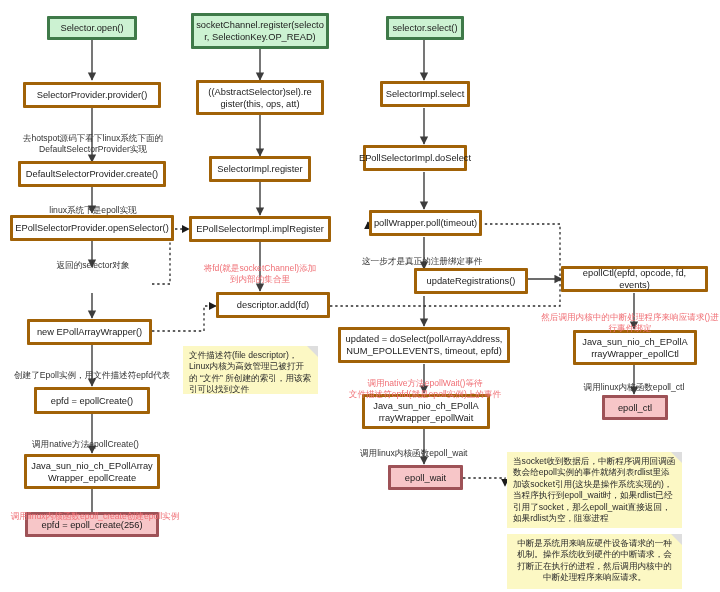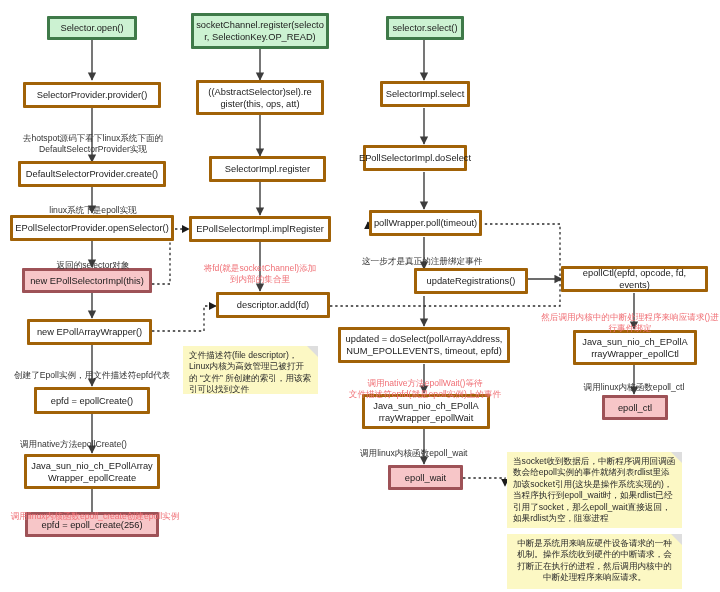--- a/index.html
+++ b/index.html
@@ -151,23 +151,20 @@
   </div>
 
   <div class="node" style="left:18px; top:161px; width:148px; height:26px;">
     <span>DefaultSelectorProvider.create()</span>
   </div>
 
   <div class="node" style="left:10px; top:215px; width:164px; height:26px;">
     <span>EPollSelectorProvider.openSelector()</span>
   </div>
 
-  <div class="node pink" style="left:22px; top:268px; width:130px; height:25px;">
-    <span>new EPollSelectorImpl(this)</span>
-  </div>
 
   <div class="node" style="left:27px; top:319px; width:125px; height:26px;">
     <span>new EPollArrayWrapper()</span>
   </div>
 
   <div class="node" style="left:34px; top:387px; width:116px; height:27px;">
     <span>epfd = epollCreate()</span>
   </div>
 
   <div class="node" style="left:24px; top:454px; width:136px; height:35px; white-space:pre-line;">
@@ -182,21 +179,21 @@
   <div class="node green" style="left:191px; top:13px; width:138px; height:36px; white-space:pre-line;">
     <span>socketChannel.register(selecto
 r, SelectionKey.OP_READ)</span>
   </div>
 
   <div class="node" style="left:196px; top:80px; width:128px; height:35px; white-space:pre-line;">
     <span>((AbstractSelector)sel).re
 gister(this, ops, att)</span>
   </div>
 
-  <div class="node" style="left:209px; top:156px; width:117px; height:26px;">
+  <div class="node" style="left:209px; top:156px; width:102px; height:26px;">
     <span>SelectorImpl.register</span>
   </div>
 
   <div class="node" style="left:189px; top:216px; width:142px; height:26px;">
     <span>EPollSelectorImpl.implRegister</span>
   </div>
 
   <div class="node" style="left:216px; top:292px; width:114px; height:26px;">
     <span>descriptor.add(fd)</span>
   </div>
@@ -258,21 +255,21 @@
   </div>
 
   <div class="edge-label" style="left:10px; top:249px; width:166px;">
     <span>返回的selector对象</span>
   </div>
 
   <div class="edge-label" style="left:0px; top:359px; width:190px; text-align:left; padding-left:14px; box-sizing:border-box;">
     <span>创建了Epoll实例，用文件描述符epfd代表</span>
   </div>
 
-  <div class="edge-label" style="left:0px; top:428px; width:192px; text-align:left; padding-left:20px; box-sizing:border-box;">
+  <div class="edge-label" style="left:0px; top:428px; width:192px; text-align:left; padding-left:32px; box-sizing:border-box;">
     <span>调用native方法epollCreate()</span>
   </div>
 
   <div class="edge-label red" style="left:0px; top:500px; width:190px;">
     <span>调用linux内核函数epoll_create创建epoll实例</span>
   </div>
 
   <div class="edge-label red" style="left:185px; top:252px; width:150px;">
     <span>将fd(就是socketChannel)添加
 到内部的集合里</span>

